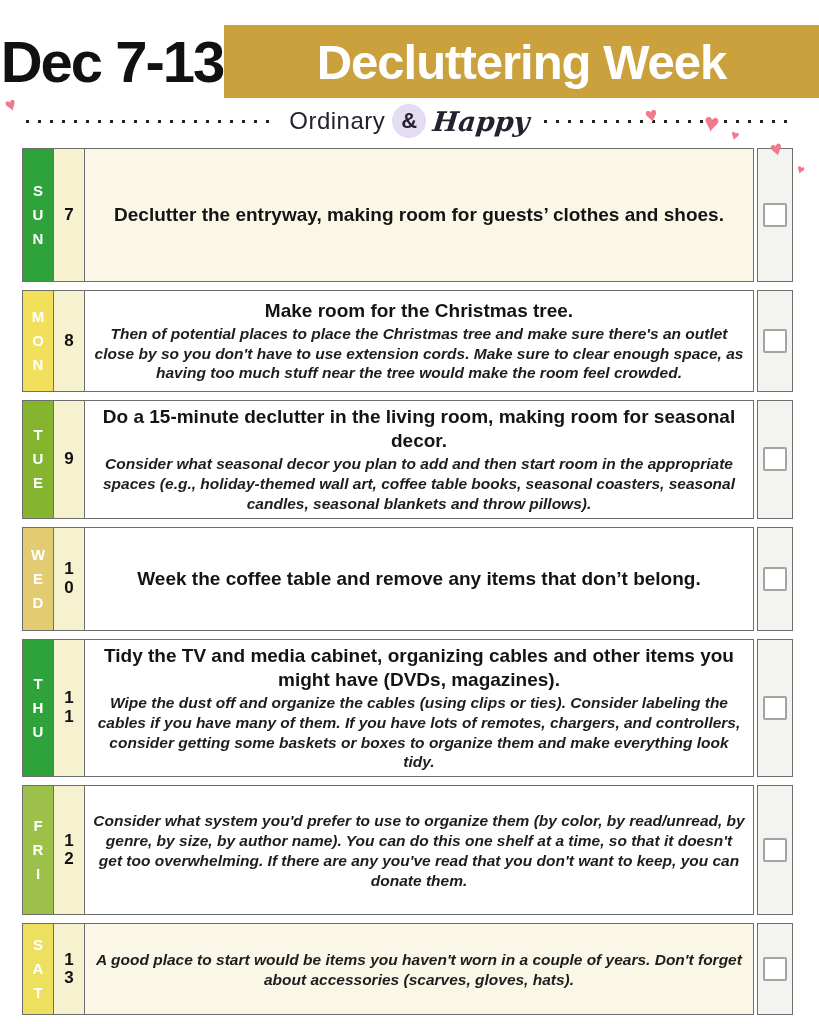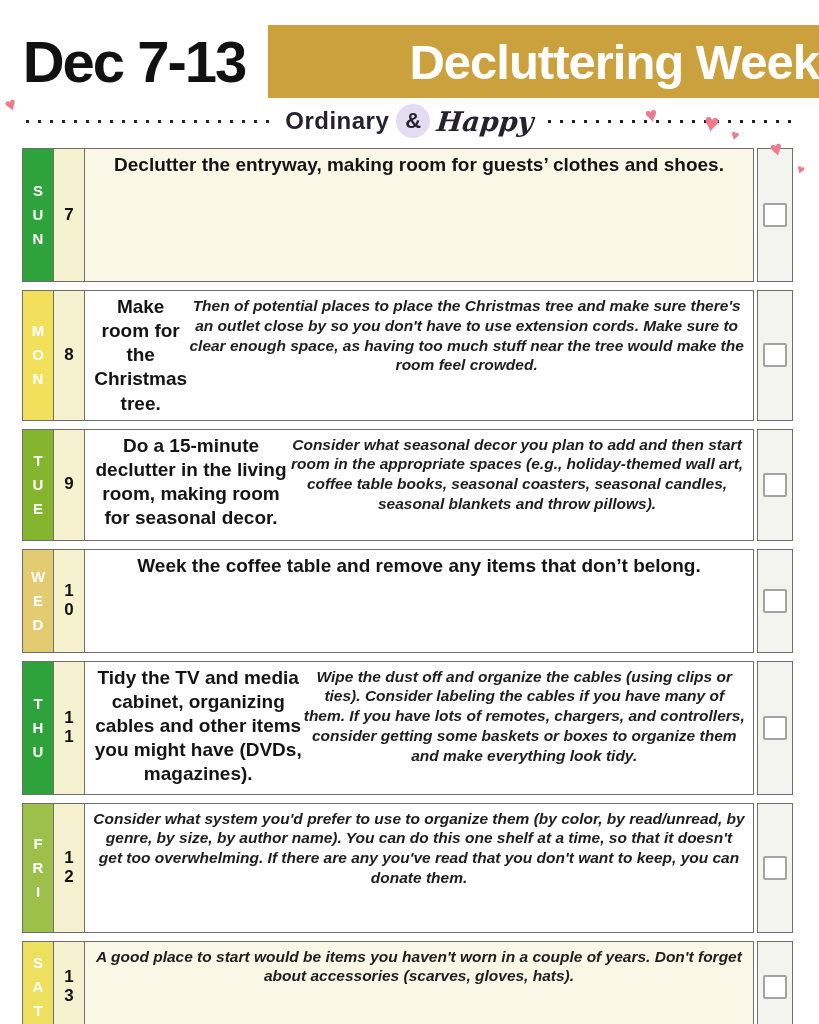--- a/index.html
+++ b/index.html
@@ -2,36 +2,36 @@
 <html><head>
 <meta charset="utf-8">
 <style>
   * { margin: 0; padding: 0; box-sizing: border-box; }
   html, body { width: 819px; background: #ffffff; font-family: "Liberation Sans", sans-serif; }
   body { position: relative; height: 1024px; overflow: hidden; }
 
   
   .header { display: flex; align-items: stretch; margin-top: 25px; height: 73px; }
   .date-range {
-    width: 268px; display: flex; align-items: center; justify-content: center;
+    width: 224px; display: flex; align-items: center; justify-content: center;
     font-size: 58px; font-weight: 800; color: #111111; letter-spacing: -2px;
     font-family: "Liberation Sans", sans-serif;
   }
   .banner {
-    flex: 1; background: #CBA13D; display: flex; align-items: center; justify-content: flex-end;
+    flex: 1; background: #CBA13D; display: flex; align-items: center; justify-content: center;
   }
   .banner-title {
     color: #ffffff; font-size: 49px; font-weight: 800; letter-spacing: -1px; white-space: nowrap;
   }
 
   
   .tagline { position: relative; height: 46px; display: flex; align-items: center; padding: 0 26px; }
   .dots { height: 3px; flex: 1; background: repeating-linear-gradient(to right, #222222 0 3px, transparent 3px 12px); }
   .brand { display: flex; align-items: center; gap: 7px; padding: 0 14px; white-space: nowrap; }
-  .brand-word1 { font-size: 24px; font-weight: 700; color: #26212e; letter-spacing: 0.5px; }
+  .brand-word1 { font-size: 24px; font-weight: 400; color: #26212e; letter-spacing: 0.5px; }
   .brand-amp {
     width: 34px; height: 34px; border-radius: 50%; background: #E4DCF2;
     display: inline-flex; align-items: center; justify-content: center;
     font-size: 22px; font-weight: 800; color: #26212e;
   }
   .brand-word2 { font-family: "DejaVu Serif", serif; font-style: italic; font-weight: bold;
     font-size: 27px; color: #26212e; transform: skewX(-6deg); }
 
   
   .heart { position: absolute; color: #F0798B; line-height: 1; z-index: 5; }
@@ -47,21 +47,21 @@
     width: 31px; display: flex; align-items: center; justify-content: center;
     color: #ffffff; font-weight: 800; font-size: 15px; text-align: center;
     line-height: 1.6; border-right: 1.5px solid #6E6E6E;
   }
   .date-cell {
     width: 31px; display: flex; align-items: center; justify-content: center;
     background: #F6F2D0; color: #111111; font-weight: 800; font-size: 17px;
     text-align: center; line-height: 1.1; border-right: 1.5px solid #6E6E6E;
   }
   .content-cell {
-    flex: 1; display: flex; flex-direction: row; justify-content: center;
+    flex: 1; display: flex; flex-direction: column; justify-content: center;
     text-align: center; padding: 4px 8px;
   }
   .task-title { font-size: 19px; font-weight: 800; color: #141414; line-height: 1.27; }
   .task-desc  { font-size: 15.5px; font-style: italic; font-weight: 600; color: #1d1d1f; line-height: 1.28; margin-top: 1px; }
   .check-cell {
     width: 36px; margin-left: 3px; border: 1.5px solid #6E6E6E; background: #F3F3F0;
     display: flex; align-items: center; justify-content: center;
   }
   .checkbox { width: 24px; height: 24px; background: #ffffff; border: 2.5px solid #A3A3A3; border-radius: 2px; cursor: pointer; }
 

